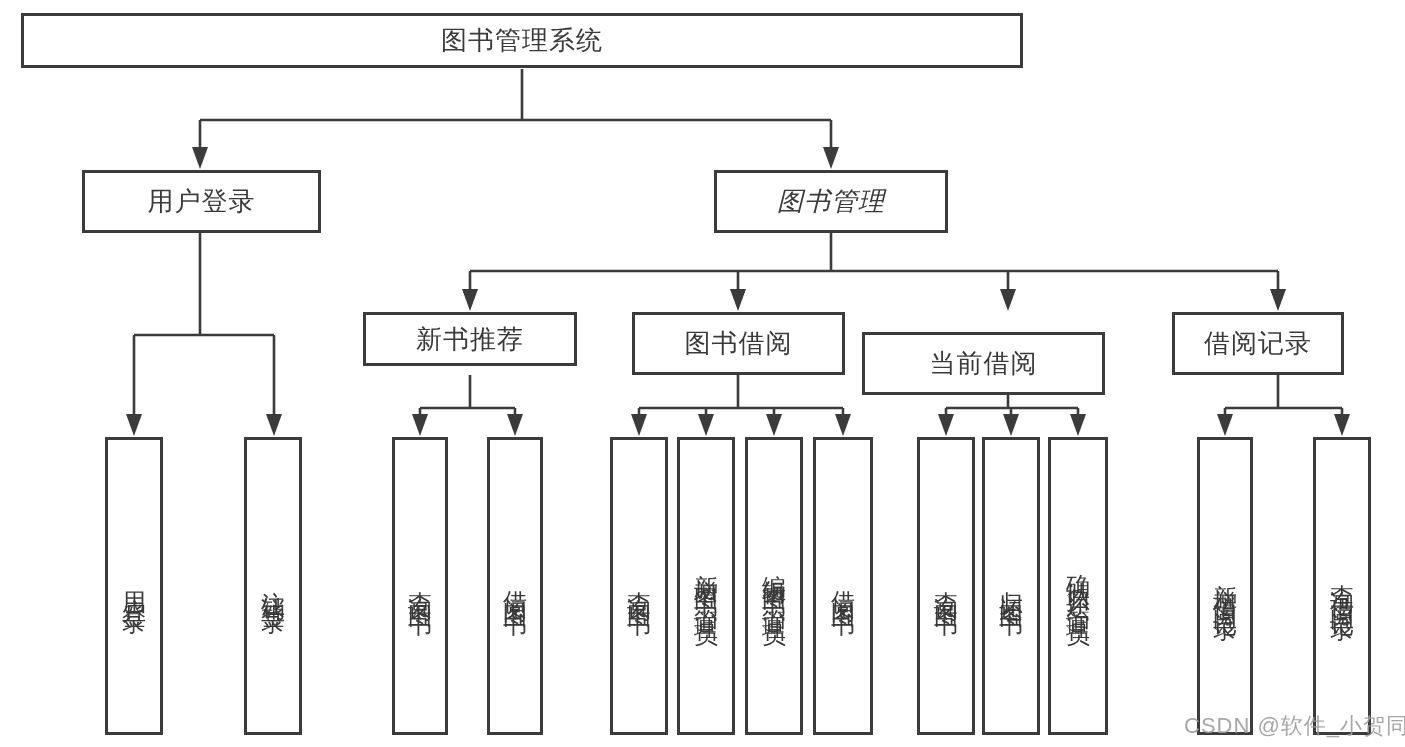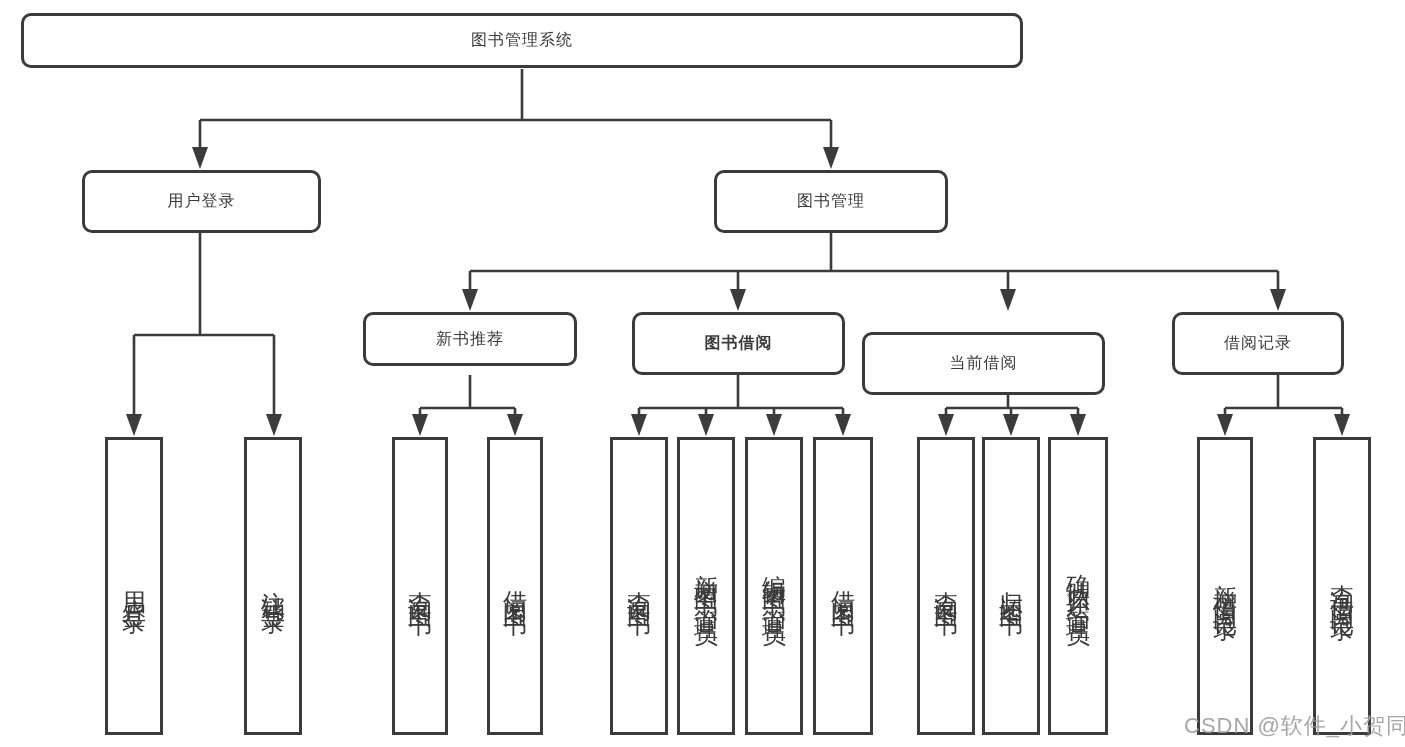--- a/index.html
+++ b/index.html
@@ -12,21 +12,21 @@
   }
   .wires{position:absolute;left:0;top:0;width:1405px;height:747px;}
   .wires path{stroke:#3b3b3b;stroke-width:2.6;fill:none;}
   .wires polygon{fill:#3b3b3b;stroke:none;}
   .node{
     position:absolute;box-sizing:border-box;
     border:3px solid #3b3b3b;background:#ffffff;
     display:flex;align-items:center;justify-content:center;
     color:#3a3a3a;
   }
-  .hnode{font-size:16px;letter-spacing:1px;white-space:nowrap;border-radius:10px;}
+  .hnode{font-size:26px;letter-spacing:1px;white-space:nowrap;}
   .vnode{
     writing-mode:vertical-rl;
     font-size:24px;letter-spacing:7px;line-height:1;
     white-space:nowrap;
   }
   .watermark{
     position:absolute;left:1184px;top:711px;
     font-size:22px;letter-spacing:1px;
     color:rgba(158,158,158,0.92);
     z-index:5;white-space:nowrap;
@@ -82,24 +82,24 @@
     <g>
       <path d="M1278 375 V409 M1225 408 H1342 M1225 408 V415 M1342 408 V415"></path>
       <polygon points="1217,414 1233,414 1225,436"></polygon>
       <polygon points="1334,414 1350,414 1342,436"></polygon>
     </g>
   </svg>
 
   <div class="node hnode" style="left:21px;top:13px;width:1002px;height:55px;">图书管理系统</div>
 
   <div class="node hnode" style="left:82px;top:170px;width:239px;height:63px;">用户登录</div>
-  <div class="node hnode" style="left:714px;top:170px;width:234px;height:63px;">图书管理</div>
+  <div class="node hnode" style="left:714px;top:170px;width:234px;height:63px;font-style:italic;">图书管理</div>
 
   <div class="node hnode" style="left:363px;top:312px;width:214px;height:54px;">新书推荐</div>
-  <div class="node hnode" style="left:632px;top:312px;width:213px;height:63px;font-weight:bold;">图书借阅</div>
+  <div class="node hnode" style="left:632px;top:312px;width:213px;height:63px;">图书借阅</div>
   <div class="node hnode" style="left:862px;top:312px;width:243px;height:63px;margin-top:20px;">当前借阅</div>
   <div class="node hnode" style="left:1172px;top:312px;width:172px;height:63px;">借阅记录</div>
 
   <div class="node vnode" style="left:105px;top:437px;width:58px;height:298px;">用户登录</div>
   <div class="node vnode" style="left:244px;top:437px;width:58px;height:298px;">注销登录</div>
 
   <div class="node vnode" style="left:392px;top:437px;width:56px;height:298px;">查询图书</div>
   <div class="node vnode" style="left:487px;top:437px;width:56px;height:298px;">借阅图书</div>
 
   <div class="node vnode" style="left:610px;top:437px;width:58px;height:298px;">查询图书</div>

